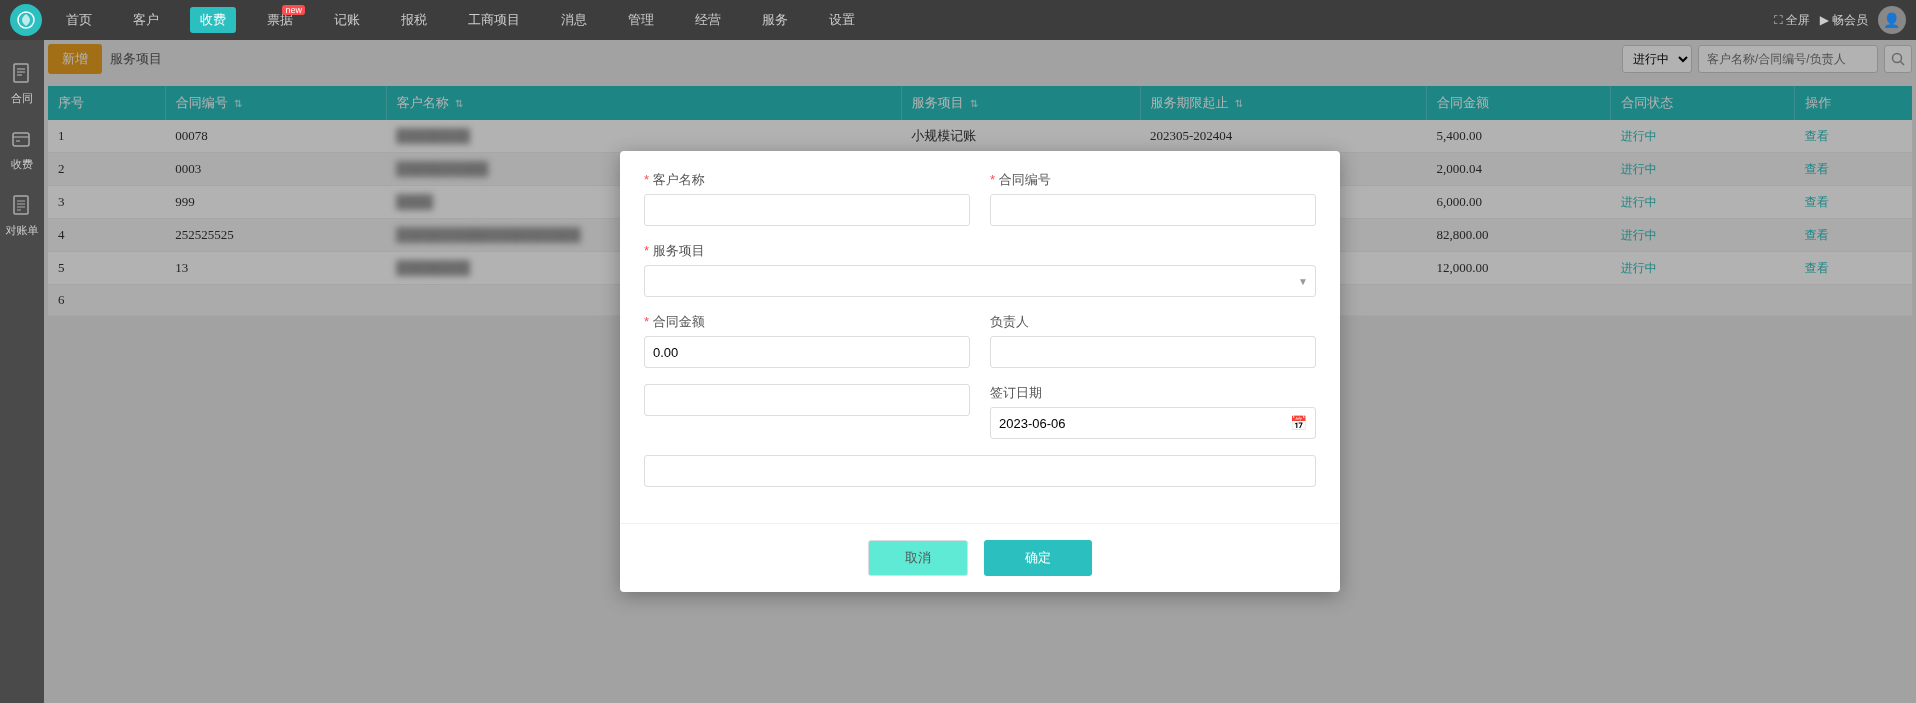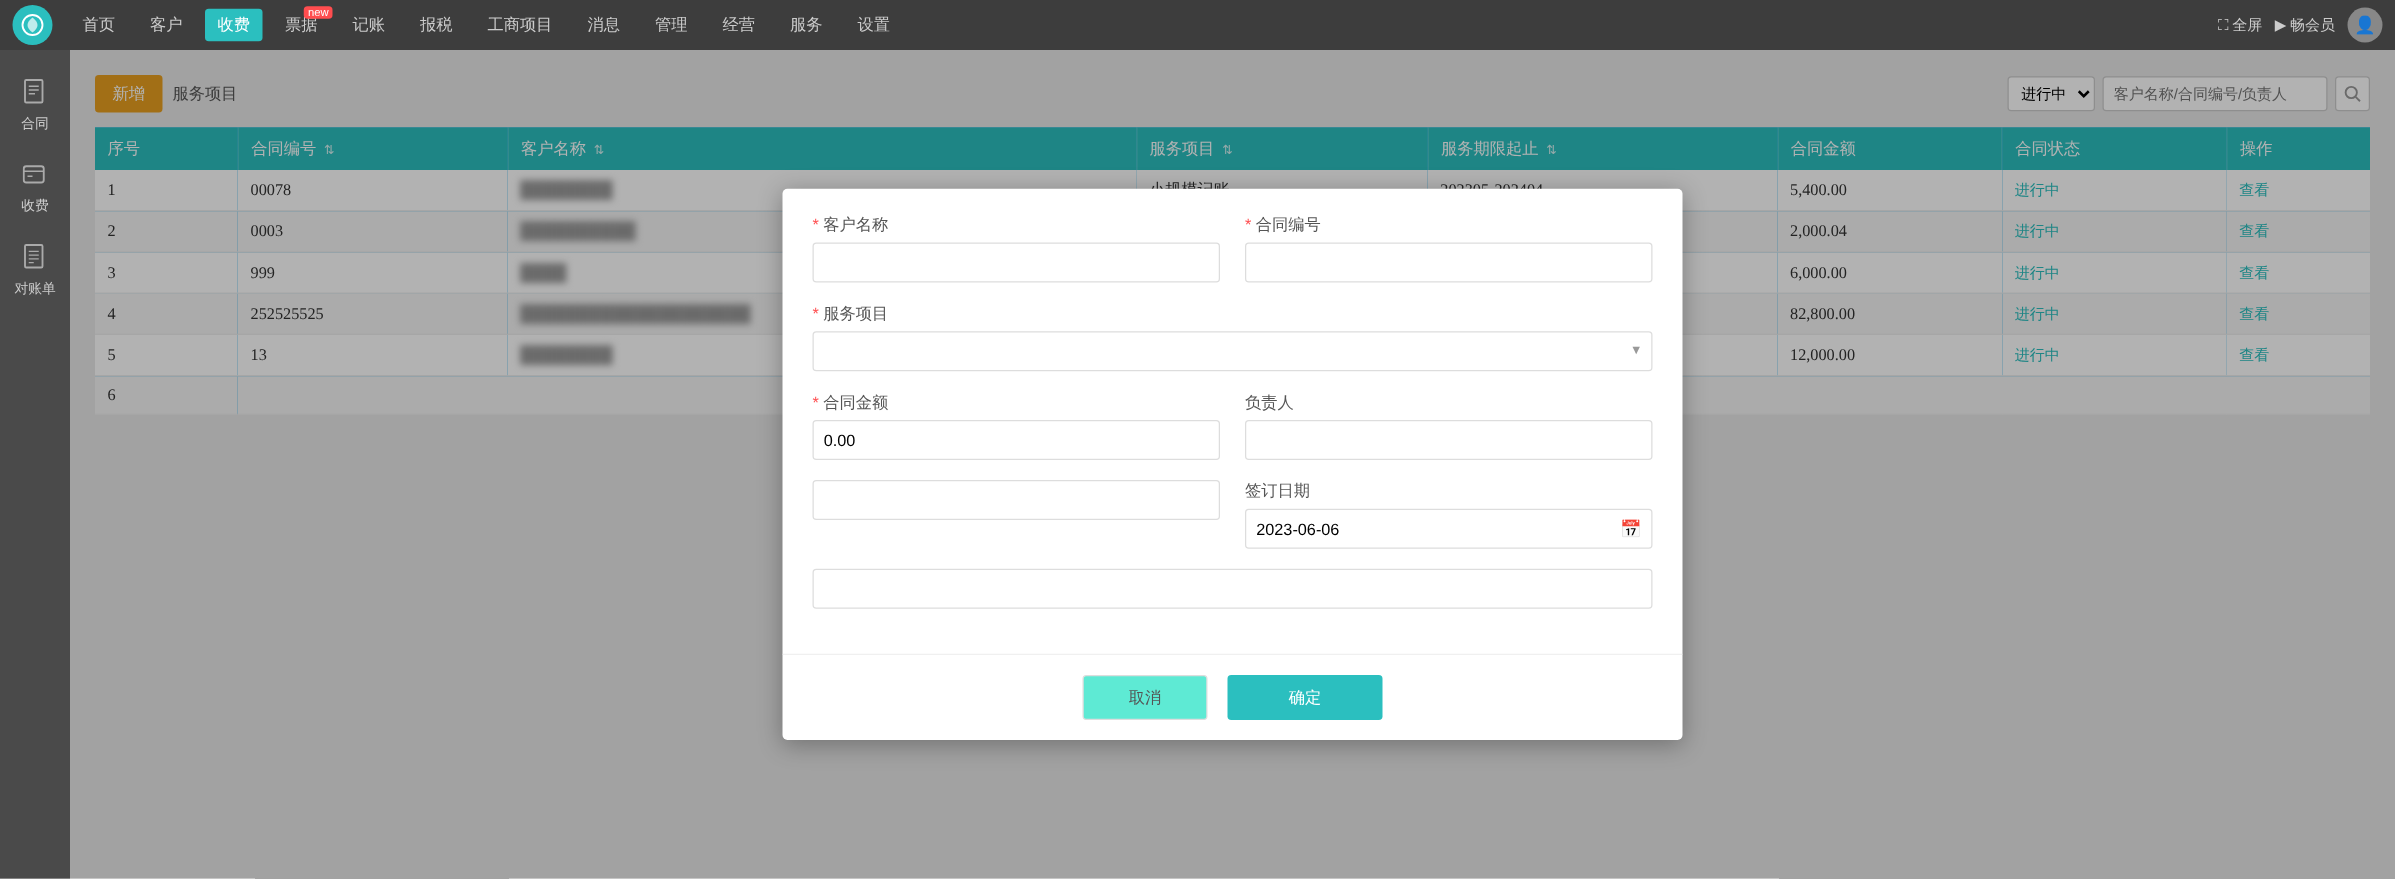--- a/index.html
+++ b/index.html
@@ -16,21 +16,21 @@
       position: relative;
     }
     .top-nav .logo {
       width: 32px; height: 32px; margin-right: 14px;
       background: #2bbfbf;
       border-radius: 50%;
       display: flex; align-items: center; justify-content: center;
       color: white; font-size: 14px; font-weight: bold;
     }
     .nav-items {
-      display: flex; align-items: center; gap: 8px; flex: 1;
+      display: flex; align-items: center; gap: 21px; flex: 1;
     }
     .nav-item {
       color: #ccc;
       padding: 4px 10px;
       cursor: pointer;
       border-radius: 3px;
       font-size: 13px;
       white-space: nowrap;
       position: relative;
     }
@@ -62,21 +62,21 @@
       color: white; font-size: 14px;
     }
 
     
     .main-layout {
       display: flex; flex: 1; overflow: hidden;
     }
 
     
     .sidebar {
-      width: 56px;
+      width: 44px;
       background: #4a4a4a;
       display: flex; flex-direction: column; align-items: center;
       padding-top: 10px;
       flex-shrink: 0;
     }
     .sidebar-item {
       display: flex; flex-direction: column; align-items: center;
       padding: 10px 0; cursor: pointer; color: #ccc; font-size: 11px;
       width: 100%;
     }
@@ -85,21 +85,21 @@
       display: flex; align-items: center; justify-content: center;
       font-size: 18px; margin-bottom: 3px;
     }
     .sidebar-item .label { font-size: 11px; }
 
     
     .content {
       flex: 1;
       background: #e8e8e8;
       overflow: auto;
-      padding: 20px;
+      padding: 4px;
       position: relative;
     }
 
     
     .toolbar {
       display: flex; align-items: center; gap: 8px; margin-bottom: 12px;
     }
     .btn-new {
       background: #e8a020;
       color: white;
@@ -274,21 +274,21 @@
     .btn-cancel {
       width: 100px; height: 36px;
       border: 1px solid #ddd;
       background: #5eead4;
       border-radius: 3px;
       cursor: pointer;
       font-size: 13px;
       color: #555;
     }
     .btn-confirm {
-      width: 124px; height: 36px;
+      width: 108px; height: 36px;
       border: none;
       background: #2bbfbf;
       color: white;
       border-radius: 3px;
       cursor: pointer;
       font-size: 13px;
     }
   </style>
 </head>
 <body>

